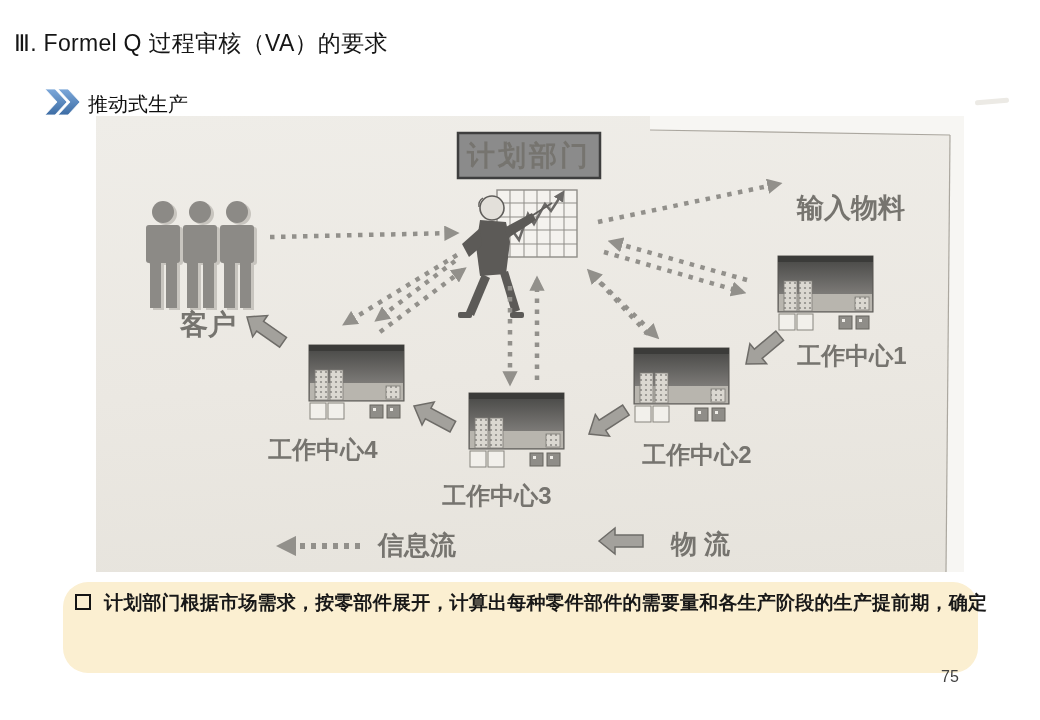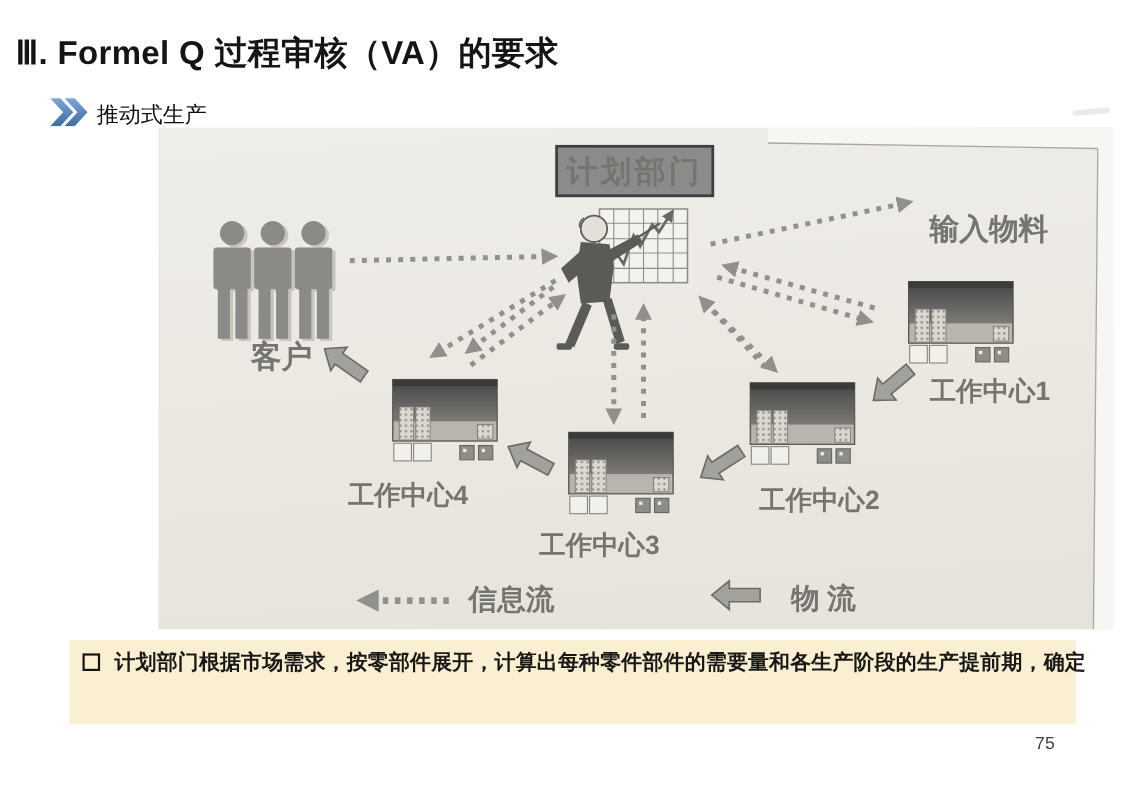--- a/index.html
+++ b/index.html
@@ -1,29 +1,29 @@
 <!DOCTYPE html>
 <html><head>
 <meta charset="utf-8">
 <style>
   html,body{margin:0;padding:0;background:#ffffff;}
   .slide{position:relative;width:1040px;height:720px;background:#ffffff;overflow:hidden;
          font-family:"Liberation Sans",sans-serif;}
-  .title{position:absolute;left:14px;top:28px;font-size:30px;letter-spacing:.3px;color:#151515;font-weight:bold;}
+  .title{position:absolute;left:14px;top:28px;font-size:23px;letter-spacing:.3px;color:#151515;}
   .subtitle-row{position:absolute;left:44px;top:86px;height:32px;}
   .chevron{position:absolute;left:0;top:1px;width:36px;height:30px;}
   .subtitle{position:absolute;left:44px;top:5px;font-size:20px;color:#0f0f0f;white-space:nowrap;
             font-family:"Liberation Serif",serif;text-align:right;}
   .photo{position:absolute;left:96px;top:116px;width:868px;height:456px;
-         background:linear-gradient(176deg,#EFEDE8 0%,#EBE8E2 55%,#E6E3DC 100%);margin-left:48px;}
+         background:linear-gradient(176deg,#EFEDE8 0%,#EBE8E2 55%,#E6E3DC 100%);}
   .photo svg{display:block;width:868px;height:456px;}
   .photo text{font-family:"Liberation Sans",sans-serif;fill:#76746f;}
   .corner-sliver{position:absolute;left:975px;top:99px;width:34px;height:5px;background:#ECEAE5;
          transform:rotate(-5deg);border-radius:2px;}
-  .note-box{position:absolute;left:63px;top:582px;width:915px;height:76px;background:#FBEFD1;}
+  .note-box{position:absolute;left:63px;top:582px;width:915px;height:91px;background:#FBEFD1;border-radius:25px;}
   .note-bullet{position:absolute;left:12px;top:12px;width:12px;height:12px;border:2.5px solid #141414;background:transparent;}
   .note-text{position:absolute;left:41px;top:3px;font-size:19px;font-weight:700;line-height:36px;
              color:#181818;letter-spacing:.2px;white-space:nowrap;}
   .page-number{position:absolute;left:941px;top:668px;font-size:16px;color:#404040;}
 </style>
 </head>
 <body>
 
 <div class="slide">
 

